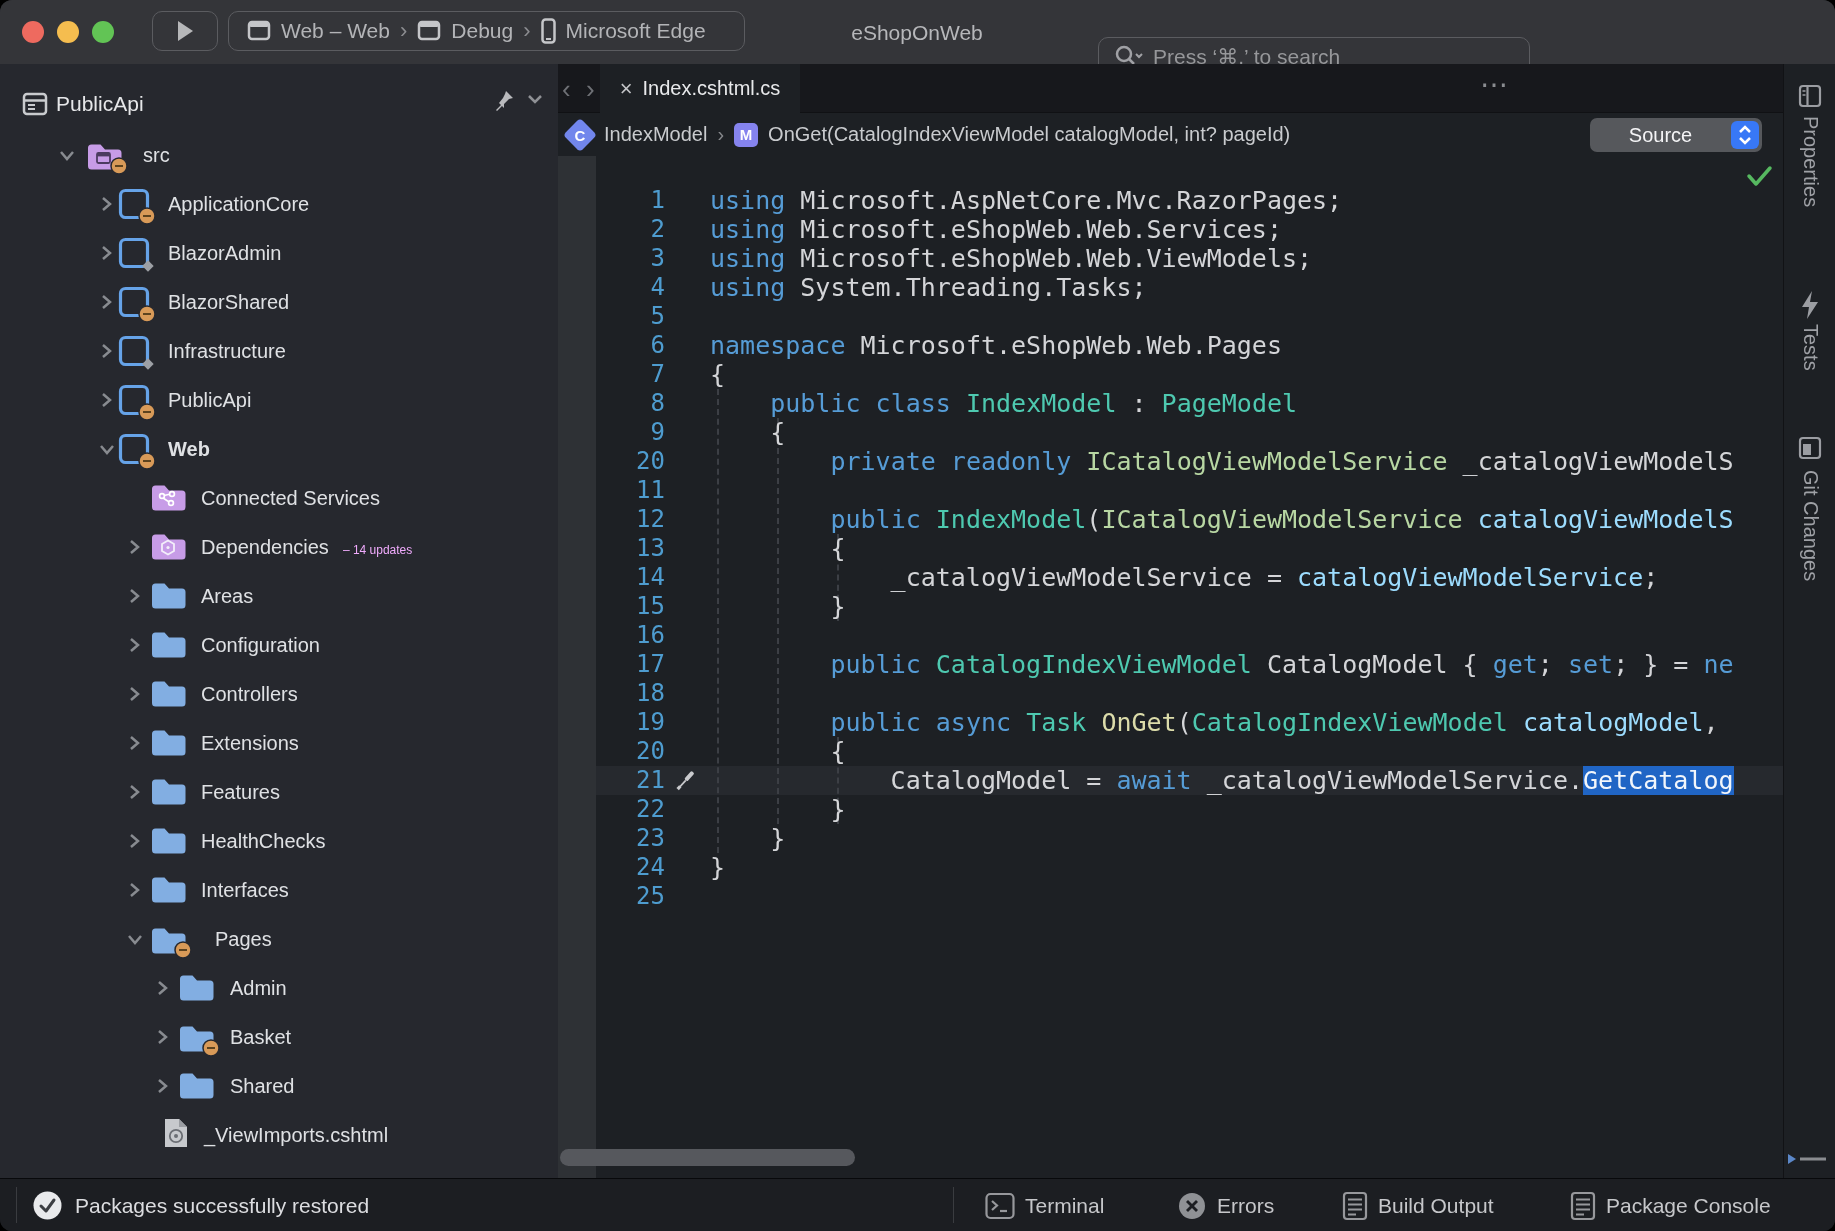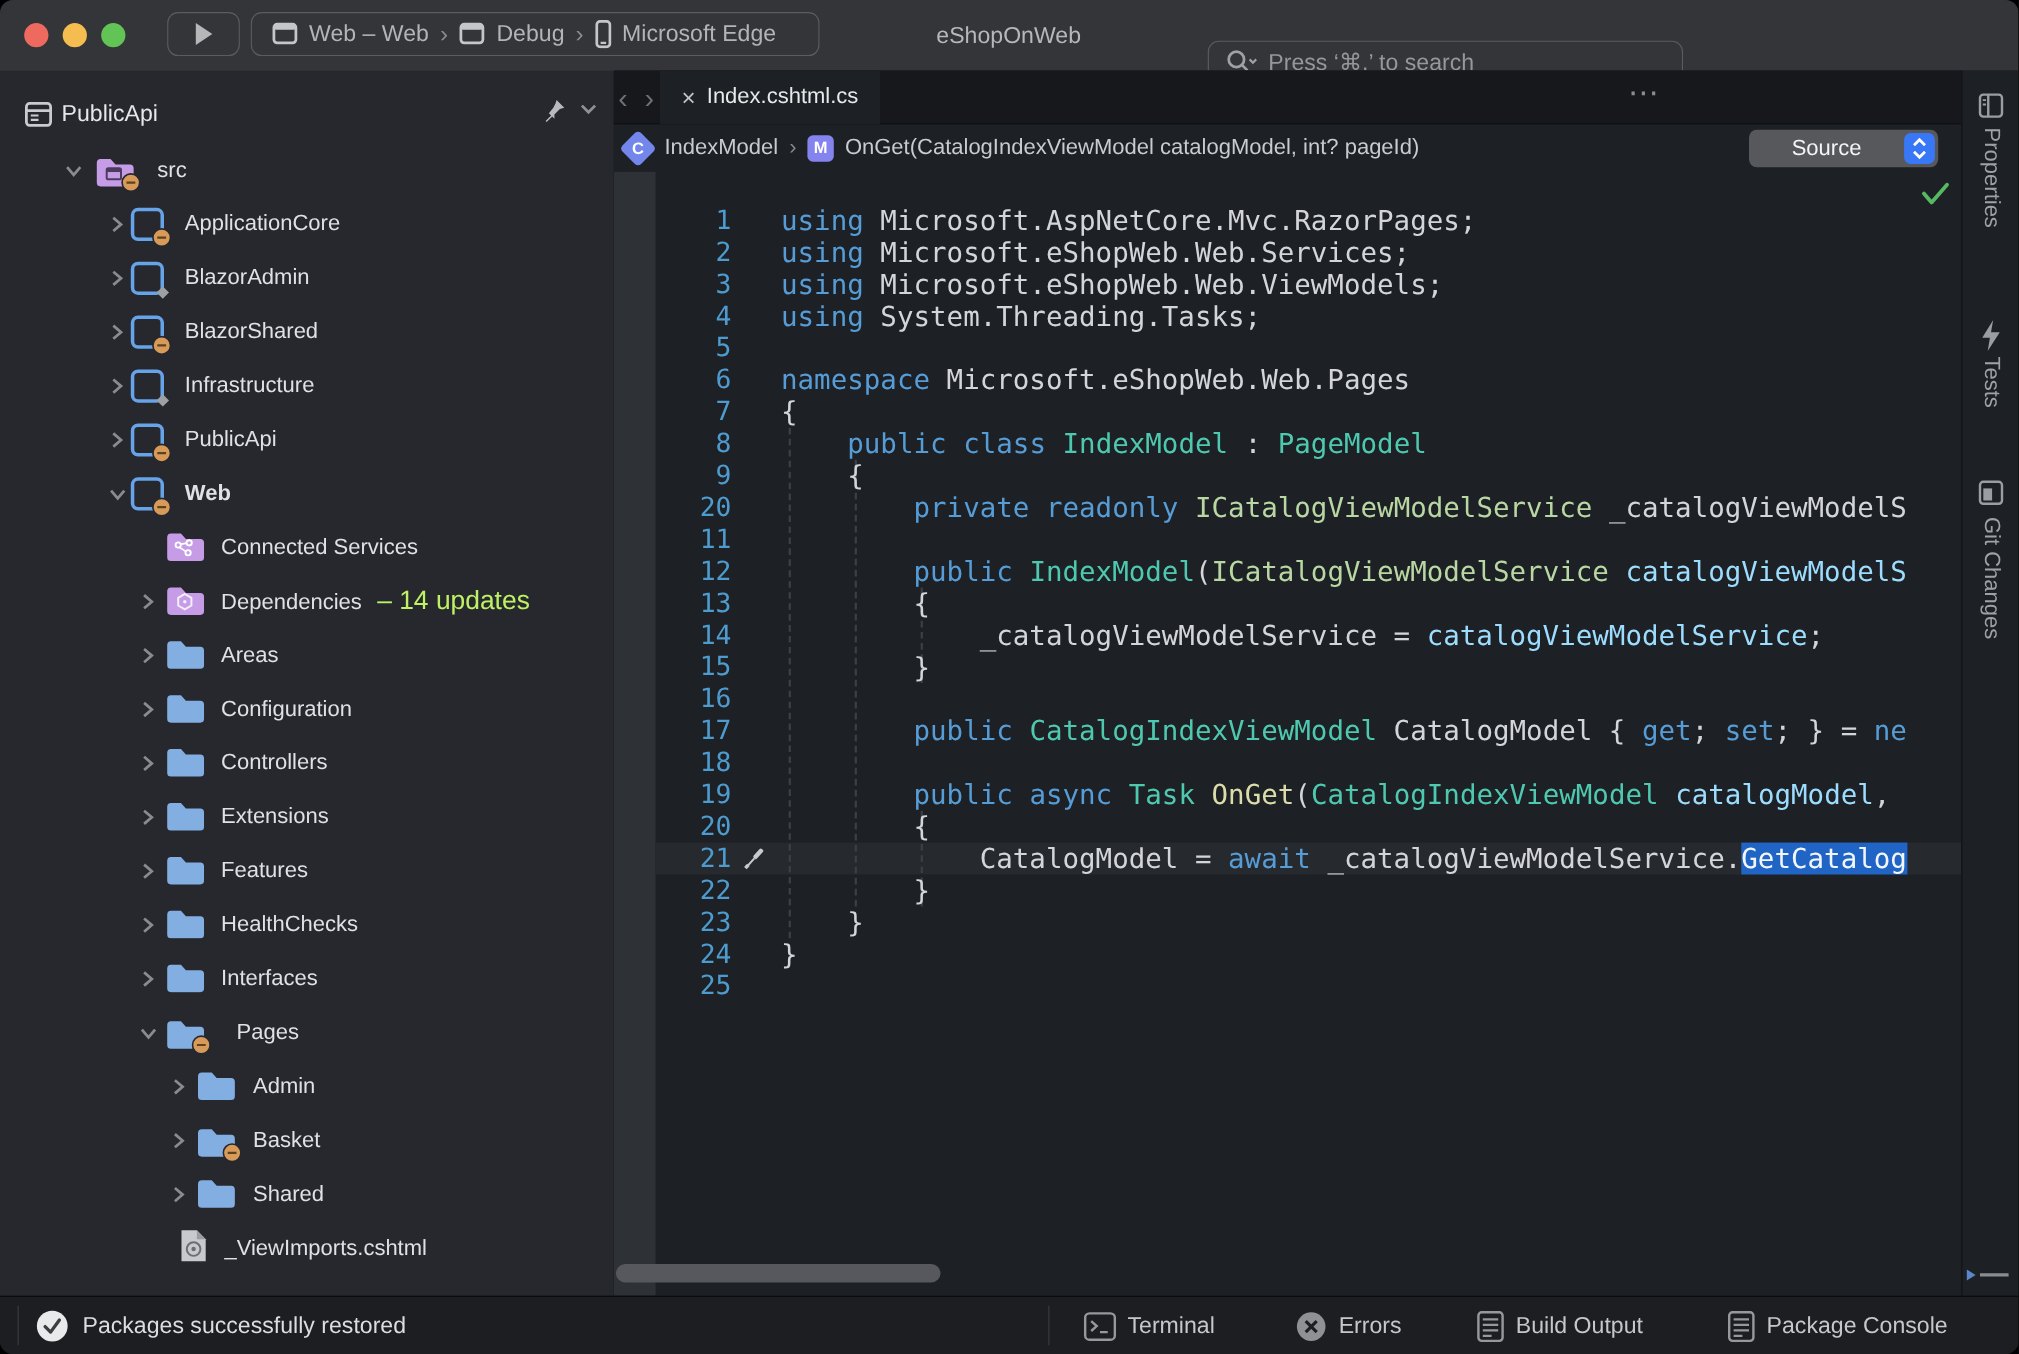--- a/index.html
+++ b/index.html
@@ -14,21 +14,21 @@
   .tb-sep{color:#8b8c90;font-size:22px;padding:0 10px;}
   .search-ph{color:#96979a;font-size:21px;}
   .win-title{color:#b6b7ba;font-size:21px;text-align:center;}
   
   .sidebar{left:0;top:64px;width:558px;height:1114px;background:#26282e;}
   .sb-header{position:absolute;left:0;top:0;width:558px;height:52px;display:flex;align-items:center;}
   .sb-title{color:#e6e7e9;font-size:21px;margin-left:8px;}
   .tree{position:absolute;left:0;top:52px;width:558px;height:1062px;overflow:hidden;}
   .trow{position:absolute;height:49px;width:558px;}
   .trow .lbl{position:absolute;top:50%;transform:translateY(-50%);color:#dfe1e4;font-size:20px;white-space:nowrap;}
-  .trow .extra{color:#bef264;font-size:24px;margin-left:14px;}
+  .trow .extra{color:#f0abfc;font-size:12px;margin-left:14px;}
   .ticon{position:absolute;top:50%;transform:translateY(-50%);}
   
   .editor{left:558px;top:64px;width:1277px;height:1114px;background:#1d2024;}
   .tabbar{position:absolute;left:0;top:0;width:1225px;height:48px;background:#17181c;border-bottom:1px solid #101114;}
   .navchev{position:absolute;top:10px;color:#6f7176;}
   .tab-active{position:absolute;left:42px;top:0;width:200px;height:49px;background:#1d2024;display:flex;align-items:center;justify-content:center;}
   .tab-close{color:#c3c4c7;font-size:22px;margin-right:10px;}
   .tab-title{color:#e8e9eb;font-size:20px;white-space:nowrap;}
   .overflow-btn{position:absolute;left:922px;top:4px;color:#8a8c90;font-size:28px;letter-spacing:2px;}
   .crumbbar{position:absolute;left:0;top:49px;width:1225px;height:43px;display:flex;align-items:center;}

